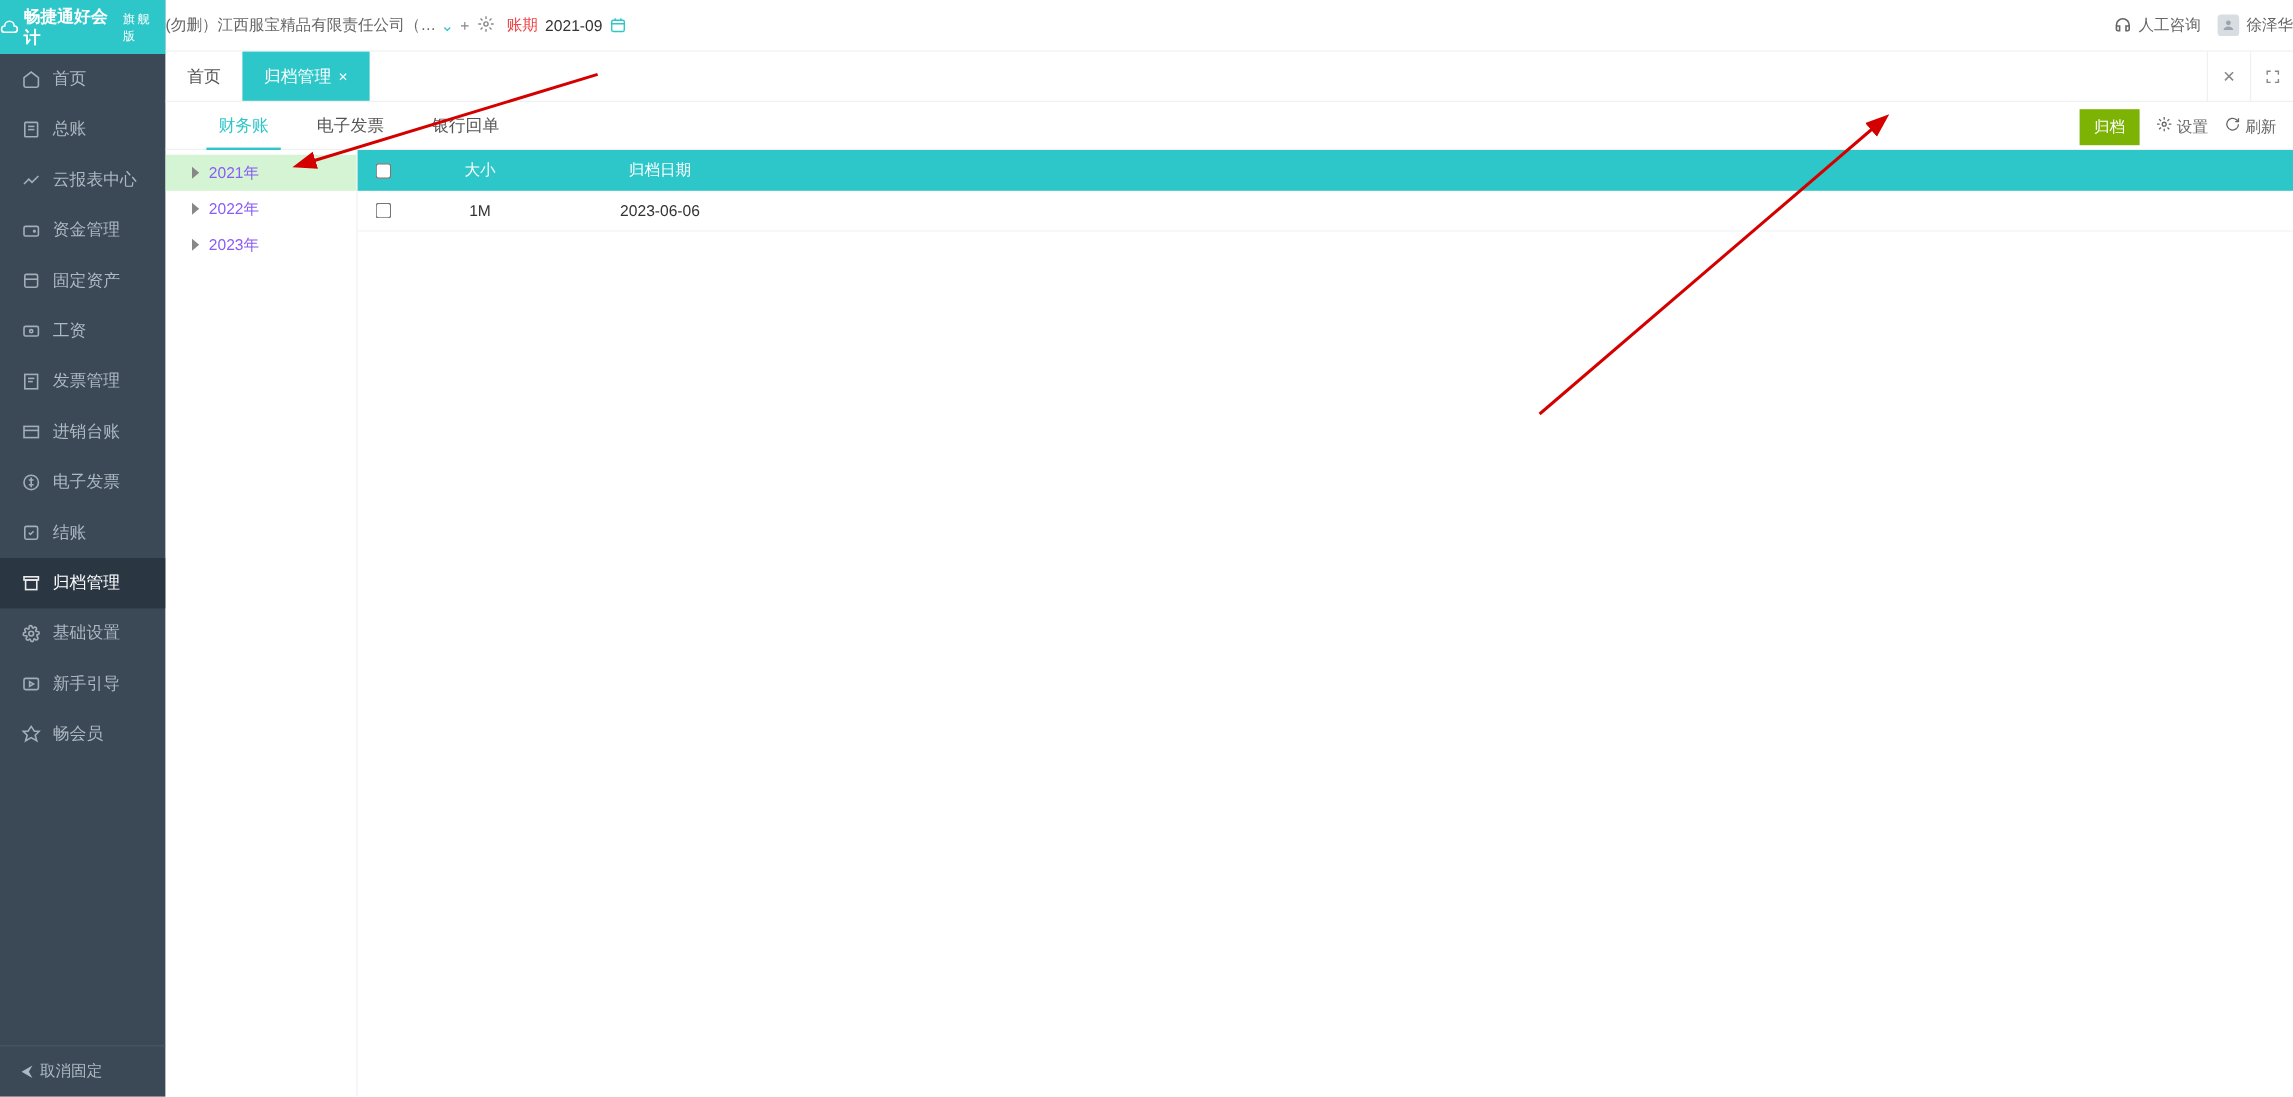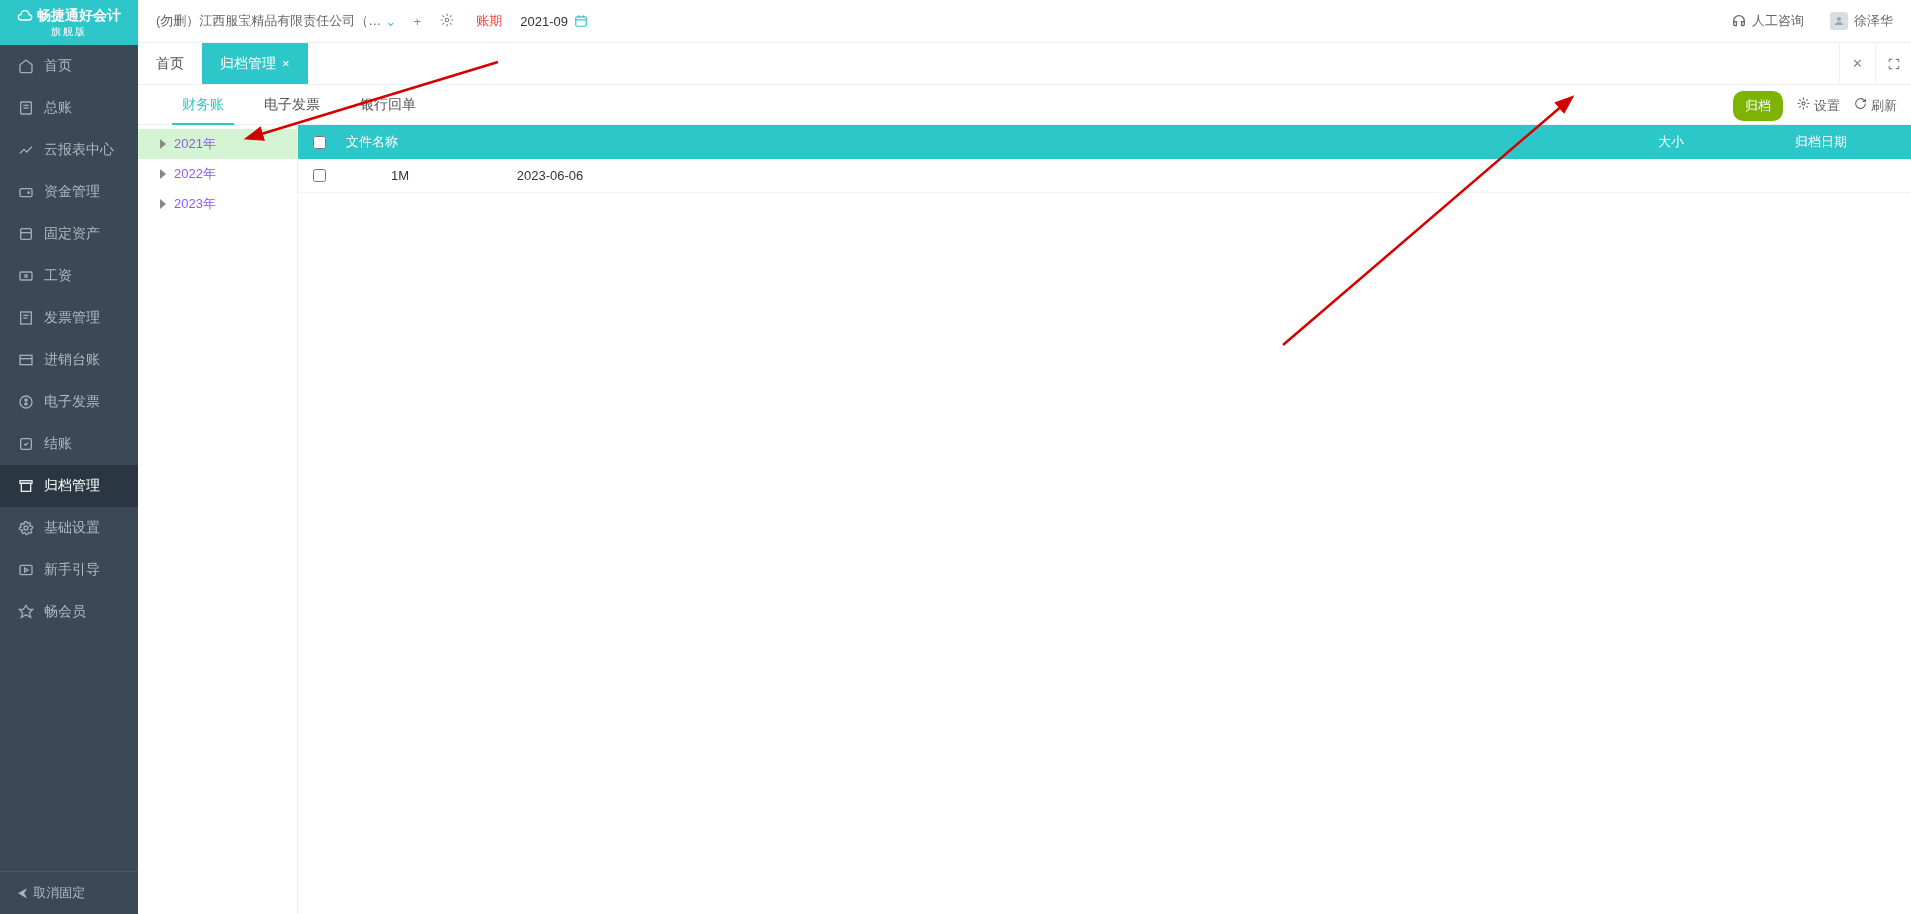--- a/index.html
+++ b/index.html
@@ -1,34 +1,34 @@
 <!DOCTYPE html>
 <html><head>
   <meta charset="utf-8">
   <style>
     * { margin: 0; padding: 0; box-sizing: border-box; }
     body { font-family: "Microsoft YaHei", Arial, sans-serif; font-size: 13px; color: #333; background: #fff; overflow: hidden; }
     .app { display: flex; width: 1911px; height: 914px; }
     
     
     .sidebar { width: 138px; background: #3b4956; display: flex; flex-direction: column; color: #adb8c2; }
-    .brand { height: 45px; background: #2ec7c9; display: flex; flex-direction: column; align-items: center; justify-content: center; color: #fff; }
+    .brand { height: 45px; background: #2ec7c9; display: flex; flex-direction: row; align-items: center; justify-content: center; color: #fff; }
     .brand-row { display: flex; align-items: center; gap: 4px; font-size: 14px; font-weight: bold; }
     .brand-sub { font-size: 10px; letter-spacing: 2px; }
     .nav { flex: 1; }
     .nav-item { display: flex; align-items: center; gap: 10px; padding: 12px 18px; cursor: pointer; font-size: 14px; }
     .nav-item.active { background: #2a3742; color: #fff; }
     .nav-icon { width: 16px; height: 16px; display: inline-flex; align-items: center; justify-content: center; opacity: 0.9; }
     .pin-toggle { display: flex; align-items: center; gap: 6px; padding: 12px 18px; cursor: pointer; border-top: 1px solid #4a5865; font-size: 13px; }
     
     
     .main { flex: 1; display: flex; flex-direction: column; background: #fff; }
     
     
-    .topbar { height: 43px; display: flex; align-items: center; padding: 0 18px; border-bottom: 1px solid #eef0f2; gap: 12px; }
+    .topbar { height: 43px; display: flex; align-items: center; padding: 0 0; border-bottom: 1px solid #eef0f2; gap: 0; }
     .company-select { color: #666; font-size: 13px; display: flex; align-items: center; gap: 4px; cursor: pointer; }
     .chevdown { color: #2ec7c9; }
     .top-icon { color: #888; cursor: pointer; width: 18px; text-align: center; }
     .period-label { color: #ef4444; margin-left: 8px; }
     .period-value { color: #333; margin-left: 6px; display: flex; align-items: center; gap: 6px; cursor: pointer; }
     .spacer { flex: 1; }
     .ai-btn { display: flex; align-items: center; gap: 5px; color: #666; cursor: pointer; margin-right: 14px; }
     .user { display: flex; align-items: center; gap: 6px; color: #666; cursor: pointer; }
     .avatar { width: 18px; height: 18px; background: #d8dde2; border-radius: 3px; display: flex; align-items: center; justify-content: center; }
     
@@ -40,21 +40,21 @@
     .tab-controls { position: absolute; right: 0; top: 0; height: 100%; display: flex; align-items: center; }
     .tab-ctrl { width: 36px; height: 42px; display: flex; align-items: center; justify-content: center; color: #888; cursor: pointer; border-left: 1px solid #eef0f2; }
     
     
     .content { flex: 1; display: flex; flex-direction: column; padding: 0; }
     .sub-tabs-row { display: flex; align-items: flex-end; padding: 6px 14px 0 24px; border-bottom: 1px solid #eef0f2; gap: 0; position: relative; height: 40px; }
     .sub-tab { padding: 10px 20px; color: #555; cursor: pointer; font-size: 14px; position: relative; }
     .sub-tab.active { color: #2ec7c9; }
     .sub-tab.active::after { content: ""; position: absolute; left: 10px; right: 10px; bottom: -1px; height: 2px; background: #2ec7c9; }
     .toolbar-right { position: absolute; right: 14px; top: 6px; display: flex; align-items: center; gap: 14px; }
-    .btn-green { background: #7cb305; color: #fff; border-radius: 10px; padding: 6px 12px; cursor: pointer; font-size: 13px; }
+    .btn-green { background: #7cb305; color: #fff; border-radius: 0; padding: 6px 12px; cursor: pointer; font-size: 13px; }
     .btn-plain { display: flex; align-items: flex-start; gap: 4px; color: #666; cursor: pointer; font-size: 13px; }
     
     
     .split { flex: 1; display: flex; overflow: hidden; }
     .tree { width: 160px; border-right: 1px solid #eef0f2; padding-top: 4px; }
     .tree-item { display: flex; align-items: center; gap: 8px; padding: 6px 10px 6px 22px; cursor: pointer; font-size: 13px; color: #8b5cf6; }
     .tree-item.selected { background: #d5f4d3; }
     .caret { width: 0; height: 0; border-top: 5px solid transparent; border-bottom: 5px solid transparent; border-left: 6px solid #888; }
     
     .table-wrap { flex: 1; display: flex; flex-direction: column; }
@@ -319,21 +319,20 @@
               <span class="caret"></span>
               <span>2023年</span>
             </div>
         </div>
 
         <div class="table-wrap">
           <div class="thead">
             <div class="col-check">
                 <input type="checkbox" style="">
               </div>
-            <div class="col-name">文件名称</div>
             <div class="col-size">大小</div>
             <div class="col-date">归档日期</div>
           </div>
           <div class="trow">
             <div class="col-check">
                 <input type="checkbox" style="">
               </div>
             <div class="col-size">1M</div>
             <div class="col-date">2023-06-06</div>
           </div>

